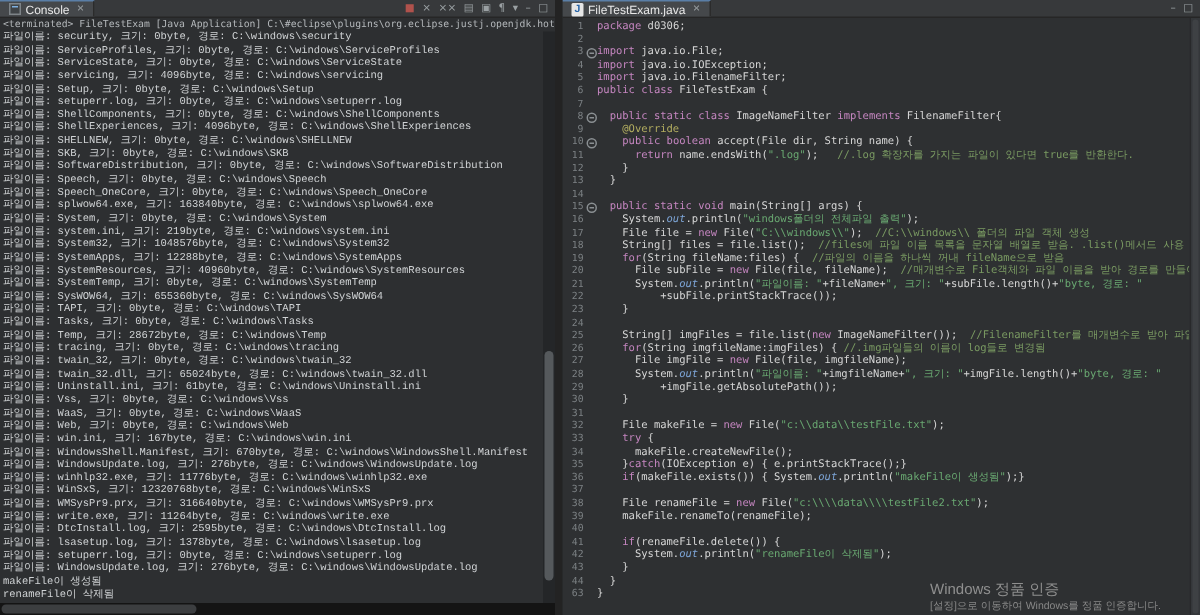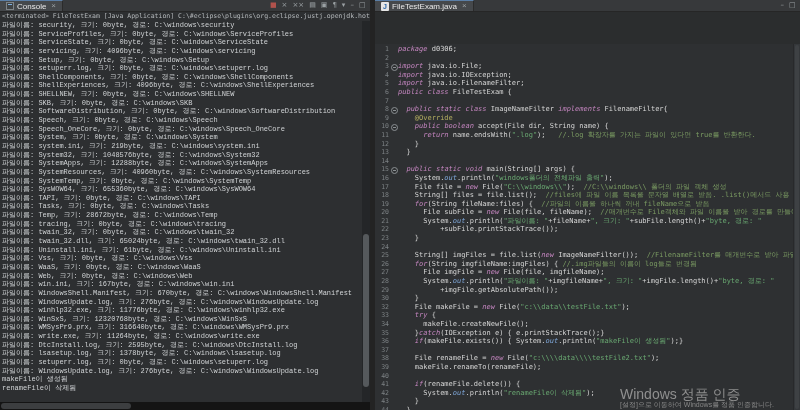--- a/index.html
+++ b/index.html
@@ -31,51 +31,51 @@
   .console-vscroll .thumb { position:absolute; left:1px; width:6px; top:56%; height:40%;
                             background:#55595c; border-radius:3px; }
   .console-hscroll { position:absolute; left:0; right:0; bottom:0; height:8px; background:#141414; }
   .console-hscroll .thumb { position:absolute; left:1px; top:1px; width:130px; height:6px;
                             background:#3c3e40; border-radius:3px; }
 
   
   .sash { width:5px; flex:none; background:#232323; cursor:col-resize; }
 
   
-  .right-pane { flex:1; display:flex; flex-direction:column; position:relative; overflow:hidden;gap:32px; }
+  .right-pane { flex:1; display:flex; flex-direction:column; position:relative; overflow:hidden; }
   .java-icon { width:8px; height:9px; background:#e6e6e6; border-radius:1px; color:#2b66a8;
                font-size:7px; line-height:9px; text-align:center; font-weight:bold; flex:none; }
   .console-tab-icon { width:8px; height:8px; background:#3f4346; border:1px solid #7d8387;
                       flex:none; position:relative; }
   .console-tab-icon::after { content:""; position:absolute; left:1px; top:1px; width:4px; height:1px;
                              background:#7fb0e0; }
   .editor-body { position:relative; height:398px; background:#2e3032; overflow:hidden; }
   .code-area { position:absolute; inset:0 7px 0 0; overflow:hidden; padding-top:1px; }
   .code-row { display:flex; height:8.6px; line-height:8.6px; font-size:7px;
               font-family:"DejaVu Sans Mono", monospace; white-space:pre; }
   .ln { width:14px; flex:none; text-align:right; color:#7c8184; font-size:6.5px; }
   .fold { width:9px; flex:none; position:relative; }
   .fold.has-fold::before { content:""; position:absolute; left:2px; top:1.5px; width:5px; height:5px;
       border:1px solid #8a8f92; border-radius:50%;
       background:linear-gradient(#8a8f92,#8a8f92) center / 3px 1px no-repeat; }
   .code-text { flex:1; overflow:hidden; }
-  .c-kw { color:#c586c0;font-style:italic; }
+  .c-kw { color:#c586c0; }
   .c-st { color:#69a871; }
   .c-cm { color:#7a9a62; }
   .c-an { color:#b3ae60;text-align:right; }
   .c-fd { color:#7ea6d8; font-style:italic; }
   .c-pl { color:#d6d6d6; }
   .overview-ruler { position:absolute; top:0; right:0; bottom:0; width:7px;
                     background:#34373a; border-left:1px solid #28292b; }
   .overview-ruler .thumb { position:absolute; left:1px; right:1px; top:1px; bottom:1px;
                            background:#3e4144; border-radius:2px; }
 
   
   .watermark { position:absolute; left:245px; bottom:1px; z-index:5; color:#8f8f8f; pointer-events:none; }
-  .watermark .wm1 { font-size:14px; line-height:12px; }
+  .watermark .wm1 { font-size:10px; line-height:12px; }
   .watermark .wm2 { font-size:7px; line-height:9px; color:#878787; }
 </style>
 </head>
 <body>
 
 <div class="app">
 
   <div class="left-pane">
     <div class="tabbar">
       <div class="tab">
@@ -104,20 +104,21 @@
           <div class="console-line">파일이름: servicing, 크기: 4096byte, 경로: C:\windows\servicing</div>
           <div class="console-line">파일이름: Setup, 크기: 0byte, 경로: C:\windows\Setup</div>
           <div class="console-line">파일이름: setuperr.log, 크기: 0byte, 경로: C:\windows\setuperr.log</div>
           <div class="console-line">파일이름: ShellComponents, 크기: 0byte, 경로: C:\windows\ShellComponents</div>
           <div class="console-line">파일이름: ShellExperiences, 크기: 4096byte, 경로: C:\windows\ShellExperiences</div>
           <div class="console-line">파일이름: SHELLNEW, 크기: 0byte, 경로: C:\windows\SHELLNEW</div>
           <div class="console-line">파일이름: SKB, 크기: 0byte, 경로: C:\windows\SKB</div>
           <div class="console-line">파일이름: SoftwareDistribution, 크기: 0byte, 경로: C:\windows\SoftwareDistribution</div>
           <div class="console-line">파일이름: Speech, 크기: 0byte, 경로: C:\windows\Speech</div>
           <div class="console-line">파일이름: Speech_OneCore, 크기: 0byte, 경로: C:\windows\Speech_OneCore</div>
+          <div class="console-line">파일이름: splwow64.exe, 크기: 163840byte, 경로: C:\windows\splwow64.exe</div>
           <div class="console-line">파일이름: System, 크기: 0byte, 경로: C:\windows\System</div>
           <div class="console-line">파일이름: system.ini, 크기: 219byte, 경로: C:\windows\system.ini</div>
           <div class="console-line">파일이름: System32, 크기: 1048576byte, 경로: C:\windows\System32</div>
           <div class="console-line">파일이름: SystemApps, 크기: 12288byte, 경로: C:\windows\SystemApps</div>
           <div class="console-line">파일이름: SystemResources, 크기: 40960byte, 경로: C:\windows\SystemResources</div>
           <div class="console-line">파일이름: SystemTemp, 크기: 0byte, 경로: C:\windows\SystemTemp</div>
           <div class="console-line">파일이름: SysWOW64, 크기: 655360byte, 경로: C:\windows\SysWOW64</div>
           <div class="console-line">파일이름: TAPI, 크기: 0byte, 경로: C:\windows\TAPI</div>
           <div class="console-line">파일이름: Tasks, 크기: 0byte, 경로: C:\windows\Tasks</div>
           <div class="console-line">파일이름: Temp, 크기: 28672byte, 경로: C:\windows\Temp</div>
@@ -190,20 +191,21 @@
           <div class="code-row"><span class="ln">21</span><span class="fold"></span><span class="code-text"><span class="c-pl">      System.</span><span class="c-fd">out</span><span class="c-pl">.println(</span><span class="c-st">"파일이름: "</span><span class="c-pl">+fileName+</span><span class="c-st">", 크기: "</span><span class="c-pl">+subFile.length()+</span><span class="c-st">"byte, 경로: "</span></span></div>
           <div class="code-row"><span class="ln">22</span><span class="fold"></span><span class="code-text"><span class="c-pl">          +subFile.printStackTrace());</span></span></div>
           <div class="code-row"><span class="ln">23</span><span class="fold"></span><span class="code-text"><span class="c-pl">    }</span></span></div>
           <div class="code-row"><span class="ln">24</span><span class="fold"></span><span class="code-text"></span></div>
           <div class="code-row"><span class="ln">25</span><span class="fold"></span><span class="code-text"><span class="c-pl">    String[] imgFiles = file.list(</span><span class="c-kw">new</span><span class="c-pl"> ImageNameFilter());  </span><span class="c-cm">//FilenameFilter를 매개변수로 받아 파일 이름을 필터링</span></span></div>
           <div class="code-row"><span class="ln">26</span><span class="fold"></span><span class="code-text"><span class="c-pl">    </span><span class="c-kw">for</span><span class="c-pl">(String imgfileName:imgFiles) { </span><span class="c-cm">//.img파일들의 이름이 log들로 변경됨</span></span></div>
           <div class="code-row"><span class="ln">27</span><span class="fold"></span><span class="code-text"><span class="c-pl">      File imgFile = </span><span class="c-kw">new</span><span class="c-pl"> File(file, imgfileName);</span></span></div>
           <div class="code-row"><span class="ln">28</span><span class="fold"></span><span class="code-text"><span class="c-pl">      System.</span><span class="c-fd">out</span><span class="c-pl">.println(</span><span class="c-st">"파일이름: "</span><span class="c-pl">+imgfileName+</span><span class="c-st">", 크기: "</span><span class="c-pl">+imgFile.length()+</span><span class="c-st">"byte, 경로: "</span></span></div>
           <div class="code-row"><span class="ln">29</span><span class="fold"></span><span class="code-text"><span class="c-pl">          +imgFile.getAbsolutePath());</span></span></div>
           <div class="code-row"><span class="ln">30</span><span class="fold"></span><span class="code-text"><span class="c-pl">    }</span></span></div>
+          <div class="code-row"><span class="ln">31</span><span class="fold"></span><span class="code-text"></span></div>
           <div class="code-row"><span class="ln">32</span><span class="fold"></span><span class="code-text"><span class="c-pl">    File makeFile = </span><span class="c-kw">new</span><span class="c-pl"> File(</span><span class="c-st">"c:\\data\\testFile.txt"</span><span class="c-pl">);</span></span></div>
           <div class="code-row"><span class="ln">33</span><span class="fold"></span><span class="code-text"><span class="c-pl">    </span><span class="c-kw">try</span><span class="c-pl"> {</span></span></div>
           <div class="code-row"><span class="ln">34</span><span class="fold"></span><span class="code-text"><span class="c-pl">      makeFile.createNewFile();</span></span></div>
           <div class="code-row"><span class="ln">35</span><span class="fold"></span><span class="code-text"><span class="c-pl">    }</span><span class="c-kw">catch</span><span class="c-pl">(IOException e) { e.printStackTrace();}</span></span></div>
           <div class="code-row"><span class="ln">36</span><span class="fold"></span><span class="code-text"><span class="c-pl">    </span><span class="c-kw">if</span><span class="c-pl">(makeFile.exists()) { System.</span><span class="c-fd">out</span><span class="c-pl">.println(</span><span class="c-st">"makeFile이 생성됨"</span><span class="c-pl">);}</span></span></div>
           <div class="code-row"><span class="ln">37</span><span class="fold"></span><span class="code-text"></span></div>
           <div class="code-row"><span class="ln">38</span><span class="fold"></span><span class="code-text"><span class="c-pl">    File renameFile = </span><span class="c-kw">new</span><span class="c-pl"> File(</span><span class="c-st">"c:\\\\data\\\\testFile2.txt"</span><span class="c-pl">);</span></span></div>
           <div class="code-row"><span class="ln">39</span><span class="fold"></span><span class="code-text"><span class="c-pl">    makeFile.renameTo(renameFile);</span></span></div>
           <div class="code-row"><span class="ln">40</span><span class="fold"></span><span class="code-text"></span></div>
           <div class="code-row"><span class="ln">41</span><span class="fold"></span><span class="code-text"><span class="c-pl">    </span><span class="c-kw">if</span><span class="c-pl">(renameFile.delete()) {</span></span></div>

